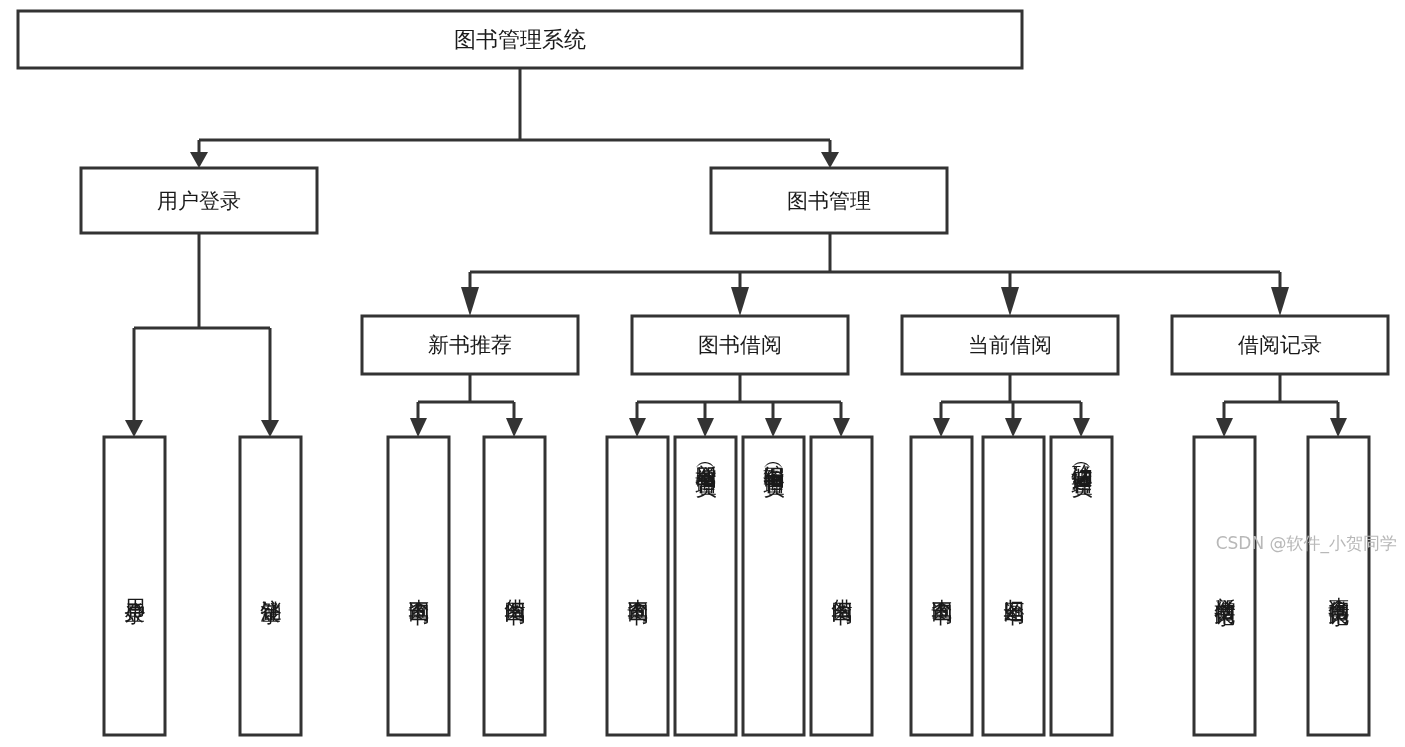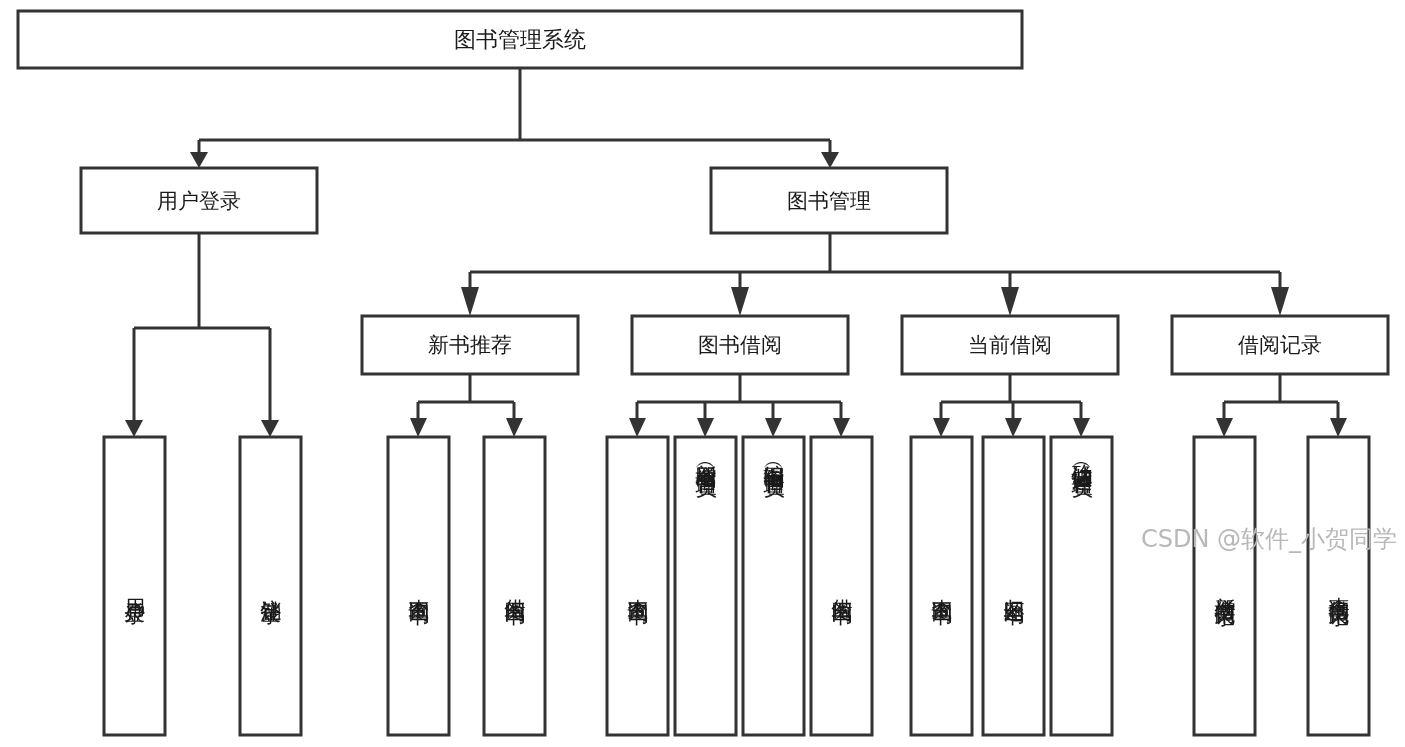--- a/index.html
+++ b/index.html
@@ -69,21 +69,21 @@
     line-height: 1.18;
     color: #1a1a1a;
     letter-spacing: 2px;
     white-space: nowrap;
   }
   .watermark {
     position: absolute;
     right: 8px;
     bottom: 4px;
     font-family: "DejaVu Sans", "Liberation Sans", sans-serif;
-    font-size: 24px;
+    font-size: 17px;
     color: #b8b8b8;
     white-space: nowrap;
   }
 </style>
 </head>
 <body>
 
 <div id="diagram-root">
 
   <svg class="diagram" viewBox="0 0 1405 747">

